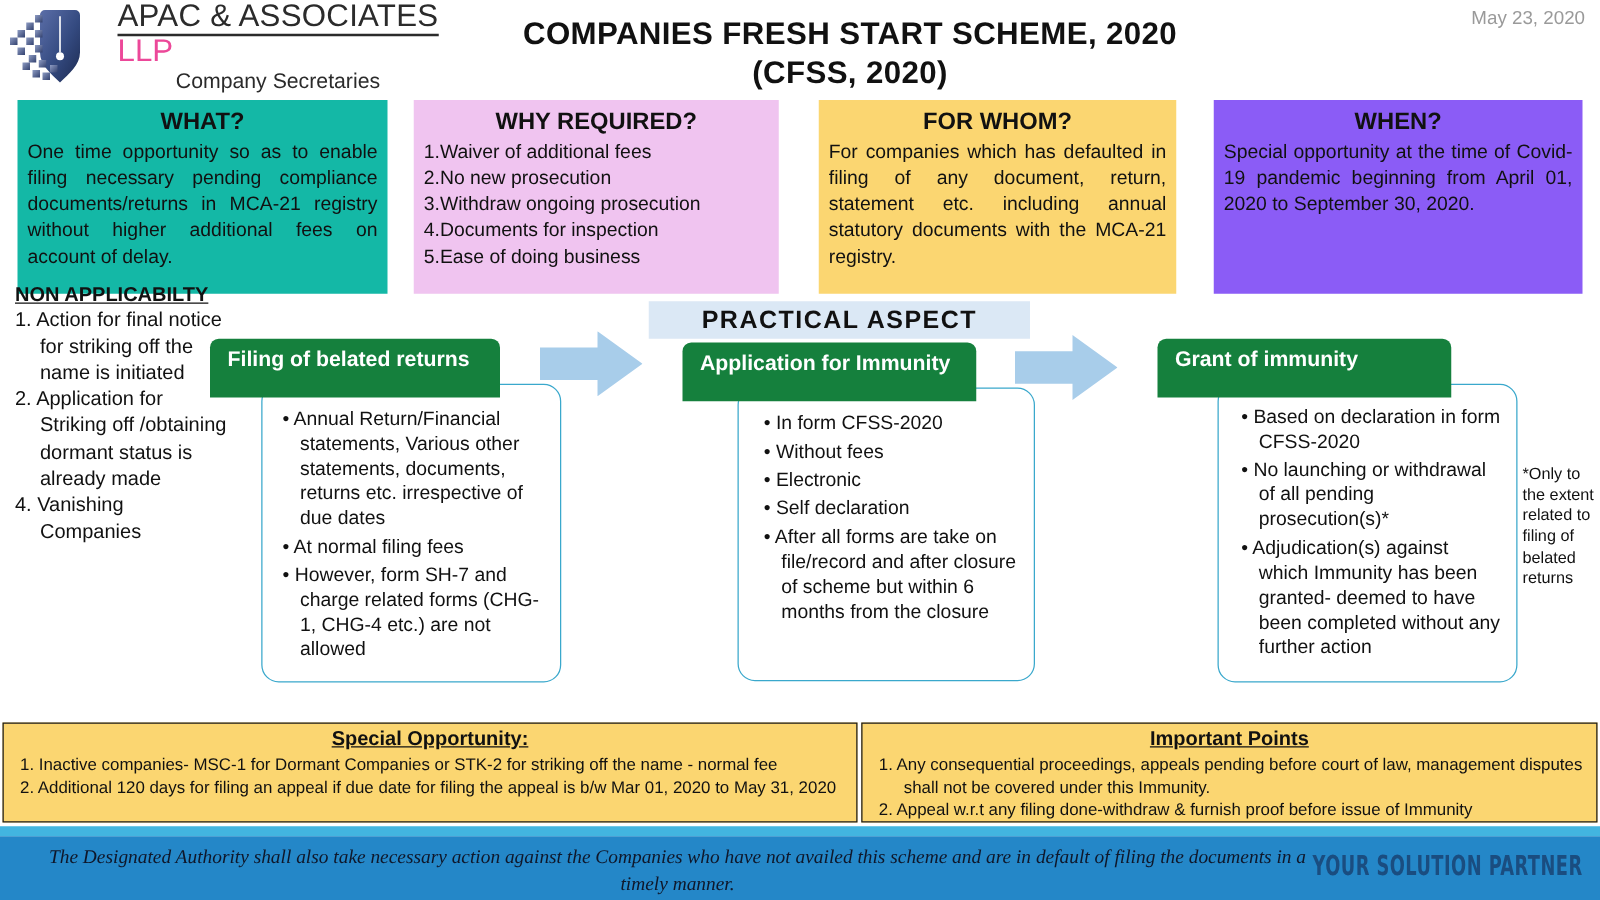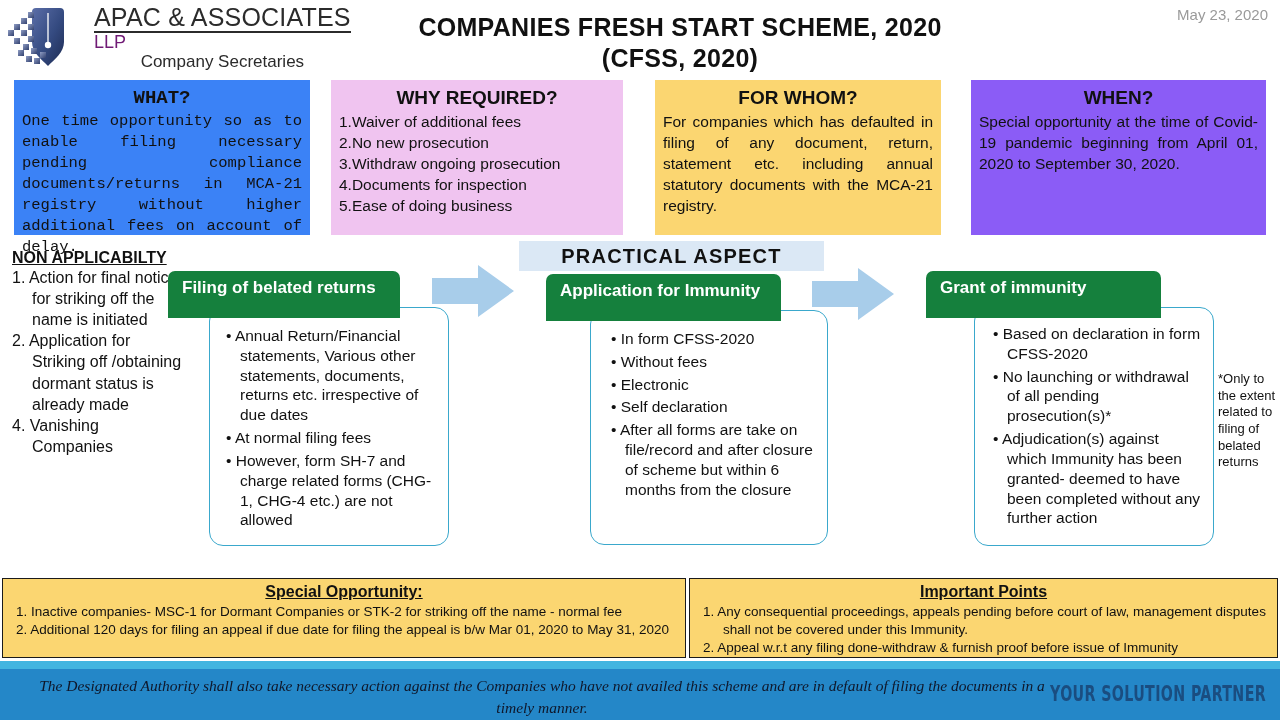--- a/index.html
+++ b/index.html
@@ -28,27 +28,27 @@
   .date-stamp{
     position:absolute;right:12px;top:6px;font-size:15px;color:#9a9a9a;
   }
 
   
   .topbox{position:absolute;top:80px;height:155px;padding:4px 8px 0 8px;box-sizing:border-box;}
   .topbox h3{margin:3px 0 2px 0;text-align:center;font-size:19px;font-weight:bold;color:#111;}
   .topbox p{margin:0;font-size:15.5px;line-height:1.36;color:#111;text-align:justify;}
   .topbox ol{margin:0;padding:0;list-style:none;}
   .topbox ol li{font-size:15.5px;line-height:1.36;color:#111;}
-  #box-what{left:14px;width:296px;background:#3b82f6;font-family:Liberation Mono, monospace;}
+  #box-what{left:14px;width:296px;background:#14b8a6;}
   #box-why{left:331px;width:292px;background:#f0c4f0;}
   #box-whom{left:655px;width:286px;background:#fbd671;}
   #box-when{left:971px;width:295px;background:#8b5cf6;}
 
   
-  .nonapp{position:absolute;left:12px;top:249px;width:170px;}
+  .nonapp{position:absolute;left:12px;top:228px;width:170px;}
   .nonapp-title{font-size:16px;font-weight:bold;color:#111;text-decoration:underline;}
   .nonapp ol{margin:0;padding:0 0 0 0;list-style:none;}
   .nonapp ol li{font-size:16px;line-height:1.32;color:#111;padding-left:20px;text-indent:-20px;}
 
   
   .practical{
     position:absolute;left:519px;top:241px;width:305px;height:30px;
     background:#dbe8f5;display:flex;align-items:center;justify-content:center;
   }
   .practical span{font-size:20px;font-weight:bold;color:#111;letter-spacing:1.2px;}
@@ -146,21 +146,21 @@
           <rect x="12" y="46" width="6" height="6"></rect>
           <rect x="20" y="52" width="6" height="6"></rect>
           <rect x="28" y="54" width="6" height="6"></rect>
           <rect x="34" y="48" width="6" height="6"></rect>
         </g>
       </svg>
     </div>
     <div class="logo-divider"></div>
     <div class="logo-text">
       <span class="logo-main" style="display: inline;">APAC &amp; ASSOCIATES</span>
-        <span class="lite" style="font-size: 18px; color: #701a75;"> LLP</span>
+        <span class="lite" style="font-size: 25px; color: #ec4899;"> LLP</span>
       <span class="logo-sub">Company Secretaries</span>
     </div>
   </div>
 
   <div class="main-title">
     <div>COMPANIES FRESH START SCHEME, 2020</div>
     <div>(CFSS, 2020)</div>
   </div>
 
   <div class="date-stamp">May 23, 2020</div>

